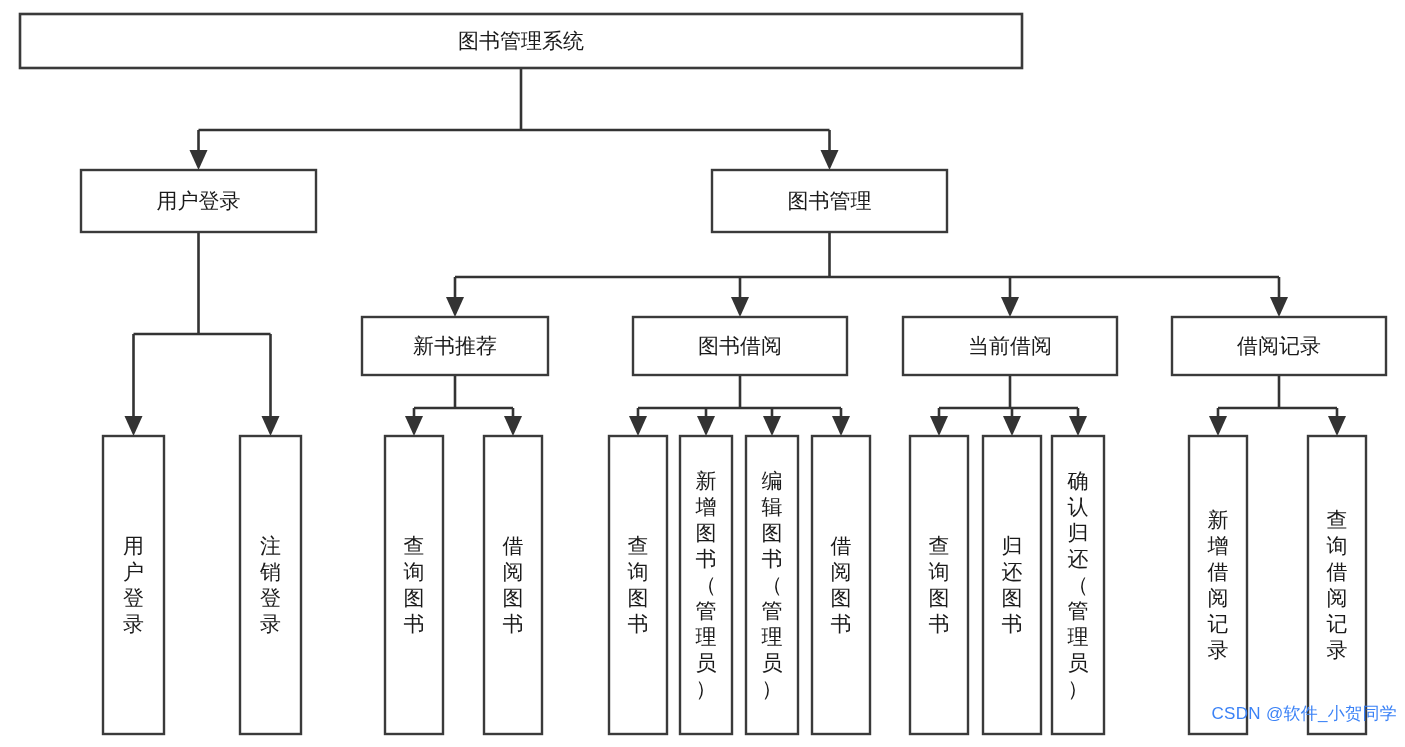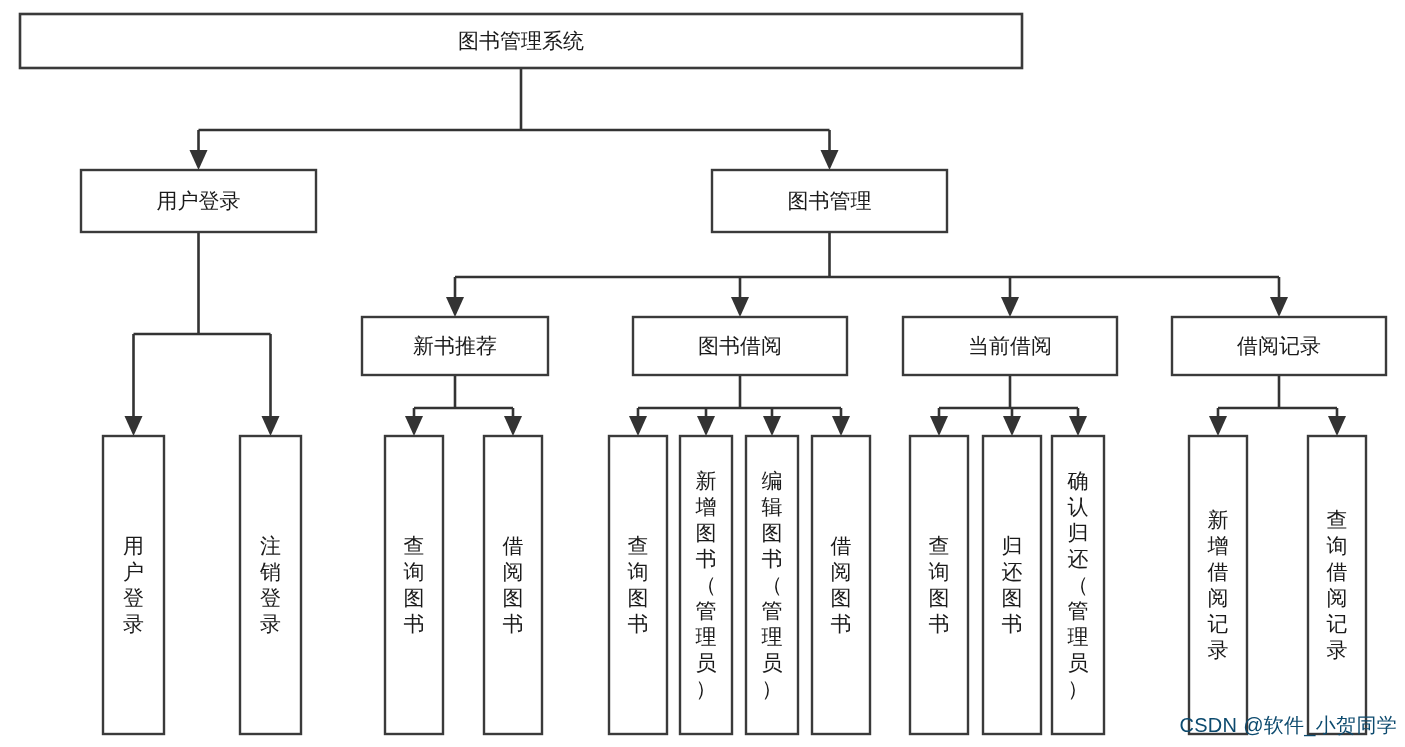--- a/index.html
+++ b/index.html
@@ -54,24 +54,24 @@
   }
   .node-label-v {
     font-family: "Liberation Sans", "DejaVu Sans", sans-serif;
     font-size: 21px;
     fill: #1a1a1a;
     text-anchor: middle;
   }
   .watermark {
     position: absolute;
     right: 8px;
-    bottom: 8px;
-    font-family: "Liberation Sans", "DejaVu Sans", sans-serif;
-    font-size: 20px;
-    color: #0c4a6e;
+    bottom: 22px;
+    font-family: "Liberation Sans", "DejaVu Sans", sans-serif;
+    font-size: 17px;
+    color: #3b82f6;
     white-space: nowrap;
     letter-spacing: 0.3px;
     user-select: none;
   }
 </style>
 </head>
 <body>
 
 <div id="diagram-root">
   <svg class="flow" viewBox="0 0 1405 747">

